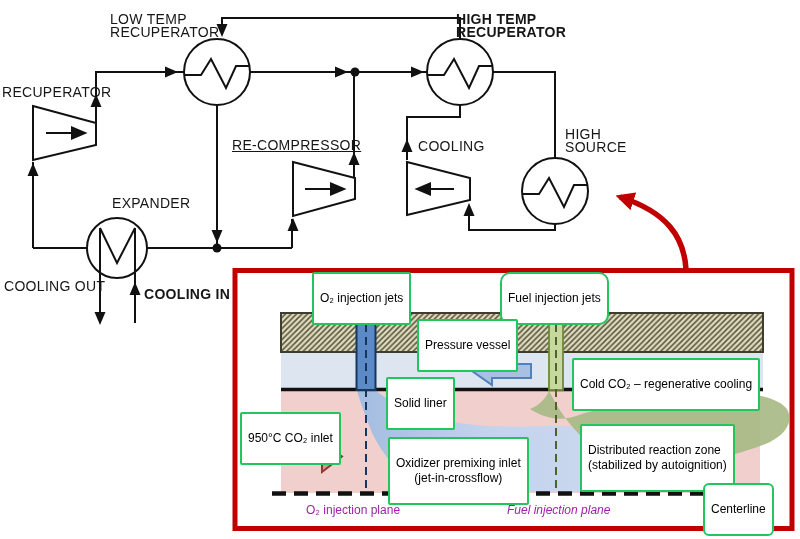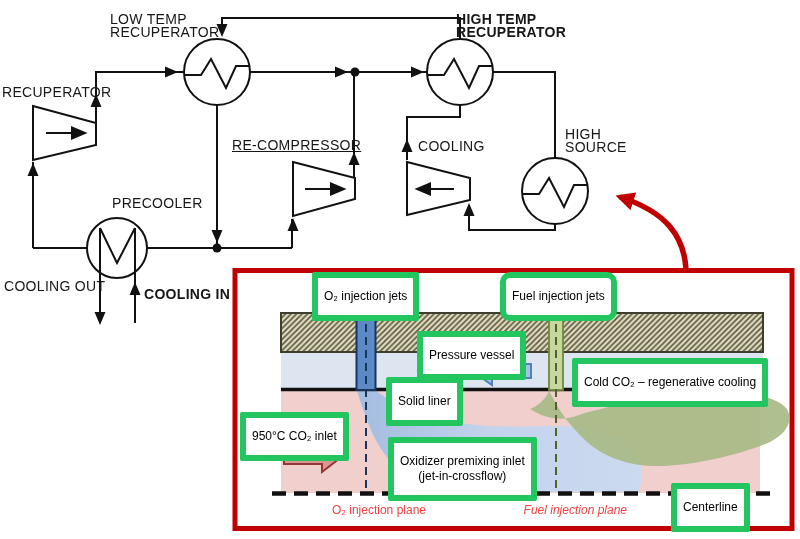--- a/index.html
+++ b/index.html
@@ -7,28 +7,28 @@
     position:relative;width:800px;height:539px;background:#fff;overflow:hidden;
     font-family:"Liberation Sans","DejaVu Sans",sans-serif;color:#000;
   }
   .stage svg{position:absolute;left:0;top:0;}
   .lbl{
     position:absolute;font-size:14px;letter-spacing:.3px;color:#161616;
     line-height:13px;white-space:nowrap;
   }
   .lbl span{display:block;}
   .tag{
-    position:absolute;background:#fff;border:6px solid #22c55e;border-radius:2px;
-    font-size:12px;line-height:15px;padding:11px 6px;color:#000;white-space:nowrap;
+    position:absolute;background:#fff;border:2px solid #22c55e;border-radius:2px;
+    font-size:12px;line-height:15px;padding:17px 6px;color:#000;white-space:nowrap;
     text-align:center;
   }
   .tag span{display:block;}
   .tag.left{text-align:left;}
   .plane{
-    position:absolute;font-size:12px;color:#ef4444;text-align:right;white-space:nowrap;
+    position:absolute;font-size:12px;color:#a21caf;text-align:left;white-space:nowrap;
   }
 </style>
 </head>
 <body>
 
 <div class="stage">
 
   <svg width="800" height="539" viewBox="0 0 800 539">
     <defs>
       <pattern id="hatch" width="5.5" height="5.5" patternUnits="userSpaceOnUse">
@@ -137,37 +137,41 @@
   <div class="lbl" style="left:2px;top:86px;width:90px;">RECUPERATOR</div>
   <div class="lbl" style="left:110px;top:13px;width:112px;">
     <span>LOW TEMP</span>
     <span>RECUPERATOR</span>
   </div>
   <div class="lbl" style="left:456px;top:13px;width:112px;font-weight:bold;">
     <span>HIGH TEMP</span>
     <span>RECUPERATOR</span>
   </div>
   <div class="lbl" style="left:232px;top:139px;width:122px;text-decoration:underline;">RE-COMPRESSOR</div>
-  <div class="lbl" style="left:112px;top:197px;width:80px;">PRECOOLER</div>
+  <div class="lbl" style="left:112px;top:197px;width:80px;">EXPANDER</div>
   <div class="lbl" style="left:418px;top:140px;width:76px;">COOLING</div>
   <div class="lbl" style="left:565px;top:128px;width:62px;">
     <span>HIGH</span>
     <span>SOURCE</span>
   </div>
   <div class="lbl" style="left:4px;top:280px;width:92px;">COOLING OUT</div>
   <div class="lbl" style="left:144px;top:288px;width:86px;font-weight:bold;">COOLING IN</div>
 
   <div class="tag" style="left:312px;top:272px;">O₂ injection jets</div>
   <div class="tag" style="left:500px;top:272px;border-radius:10px;">Fuel injection jets</div>
-  <div class="tag" style="left:417px;top:331px;text-align:center;">Pressure vessel</div>
+  <div class="tag" style="left:417px;top:319px;text-align:center;">Pressure vessel</div>
   <div class="tag" style="left:386px;top:377px;">Solid liner</div>
   <div class="tag" style="left:572px;top:358px;">Cold CO₂ – regenerative cooling</div>
   <div class="tag" style="left:240px;top:412px;">950°C CO₂ inlet</div>
   <div class="tag" style="left:388px;top:437px;">
     <span>Oxidizer premixing inlet</span>
     <span>(jet-in-crossflow)</span>
   </div>
-  <div class="tag" style="left:671px;top:483px;">Centerline</div>
+  <div class="tag left" style="left:580px;top:424px;">
+    <span>Distributed reaction zone</span>
+    <span>(stabilized by autoignition)</span>
+  </div>
+  <div class="tag" style="left:703px;top:483px;border-radius:6px;">Centerline</div>
 
   <div class="plane" style="left:306px;top:503px;width:120px;">O₂ injection plane</div>
   <div class="plane" style="left:507px;top:503px;width:120px;font-style:italic;">Fuel injection plane</div>
 
 </div>
 
 </body></html>

